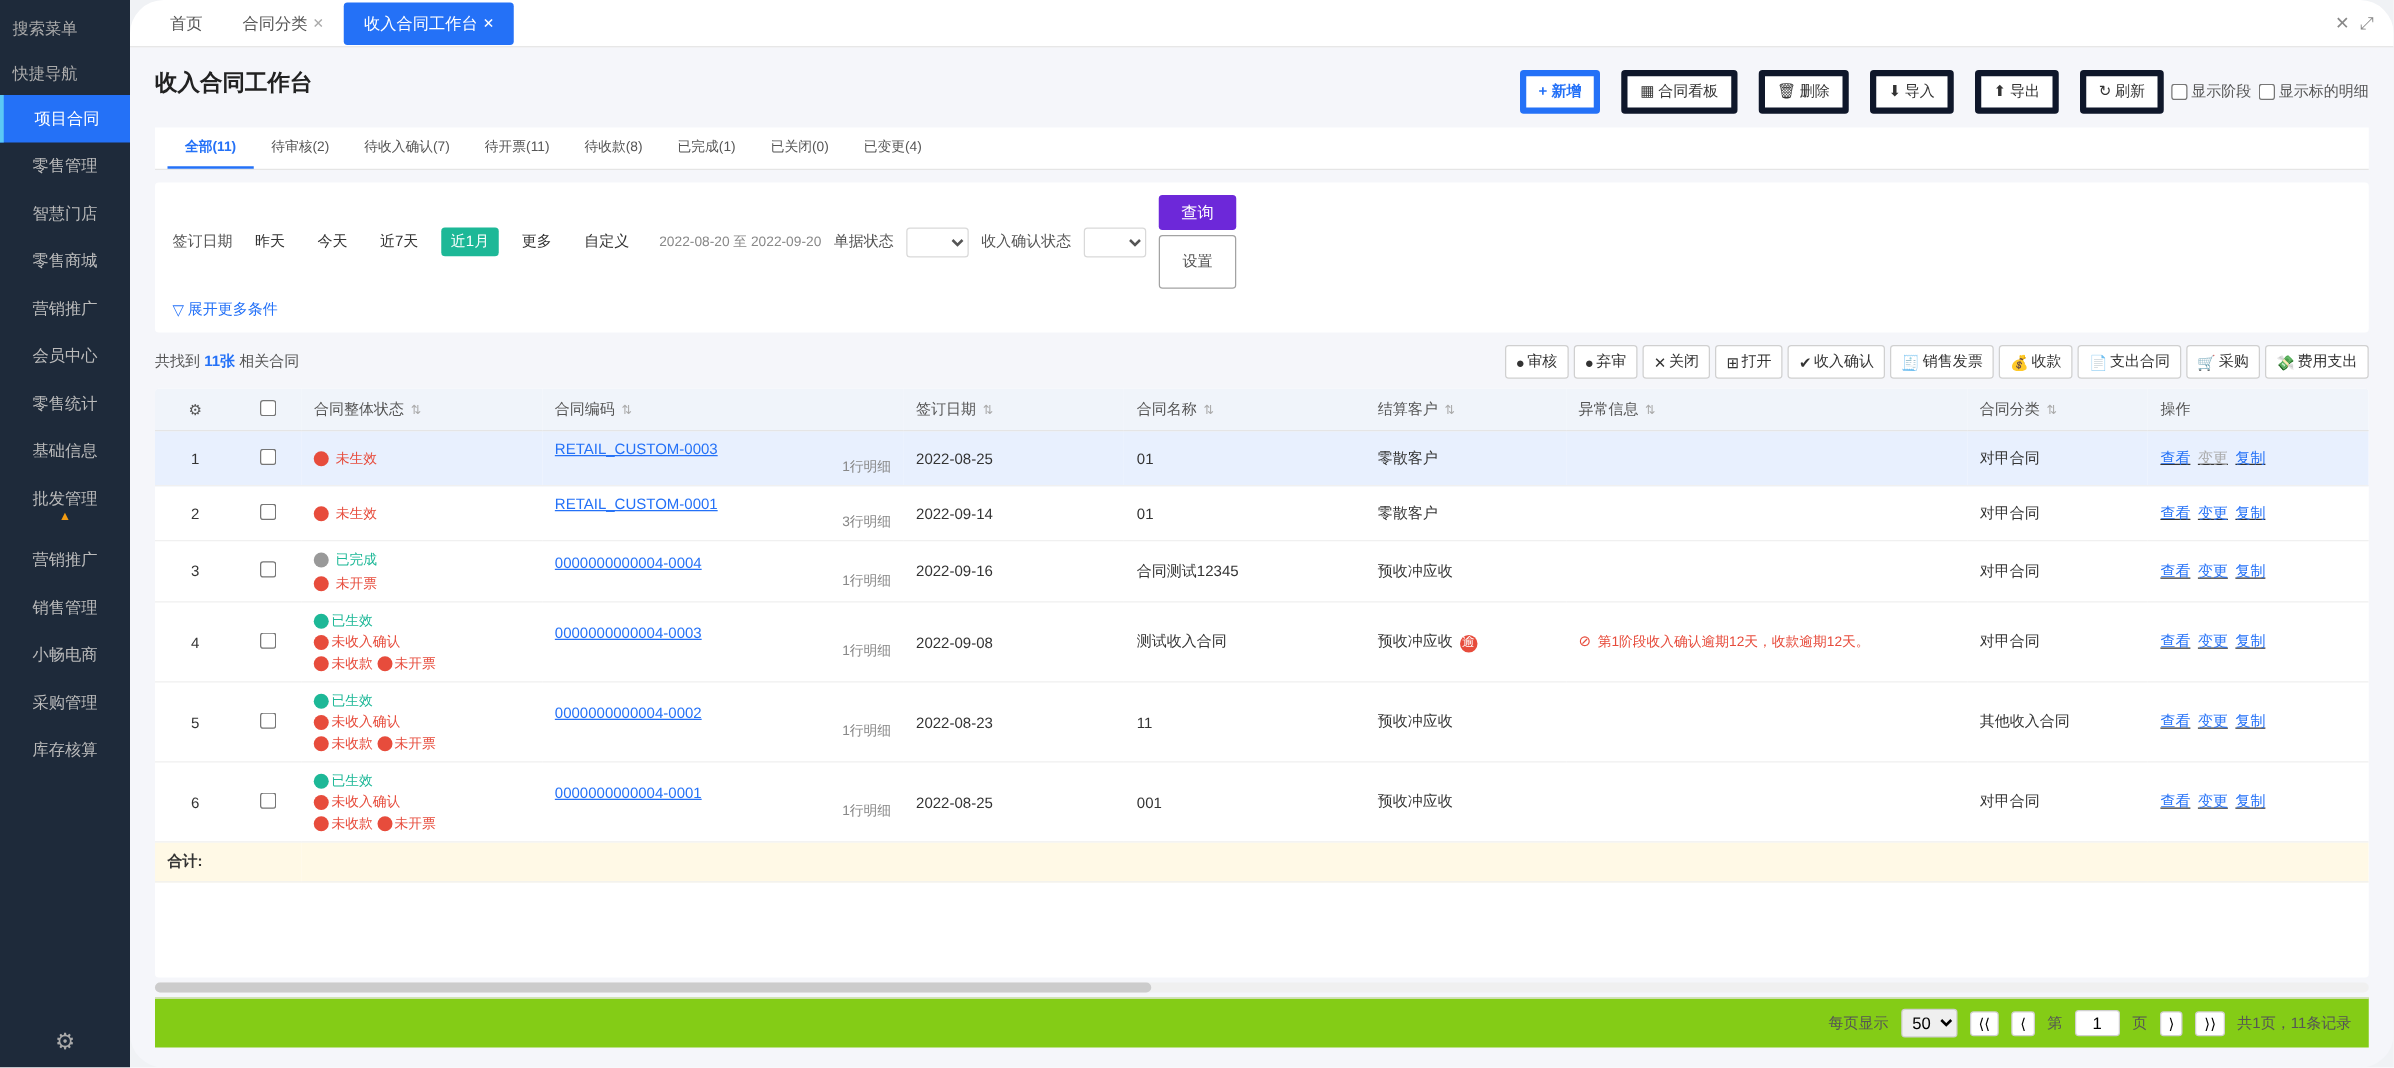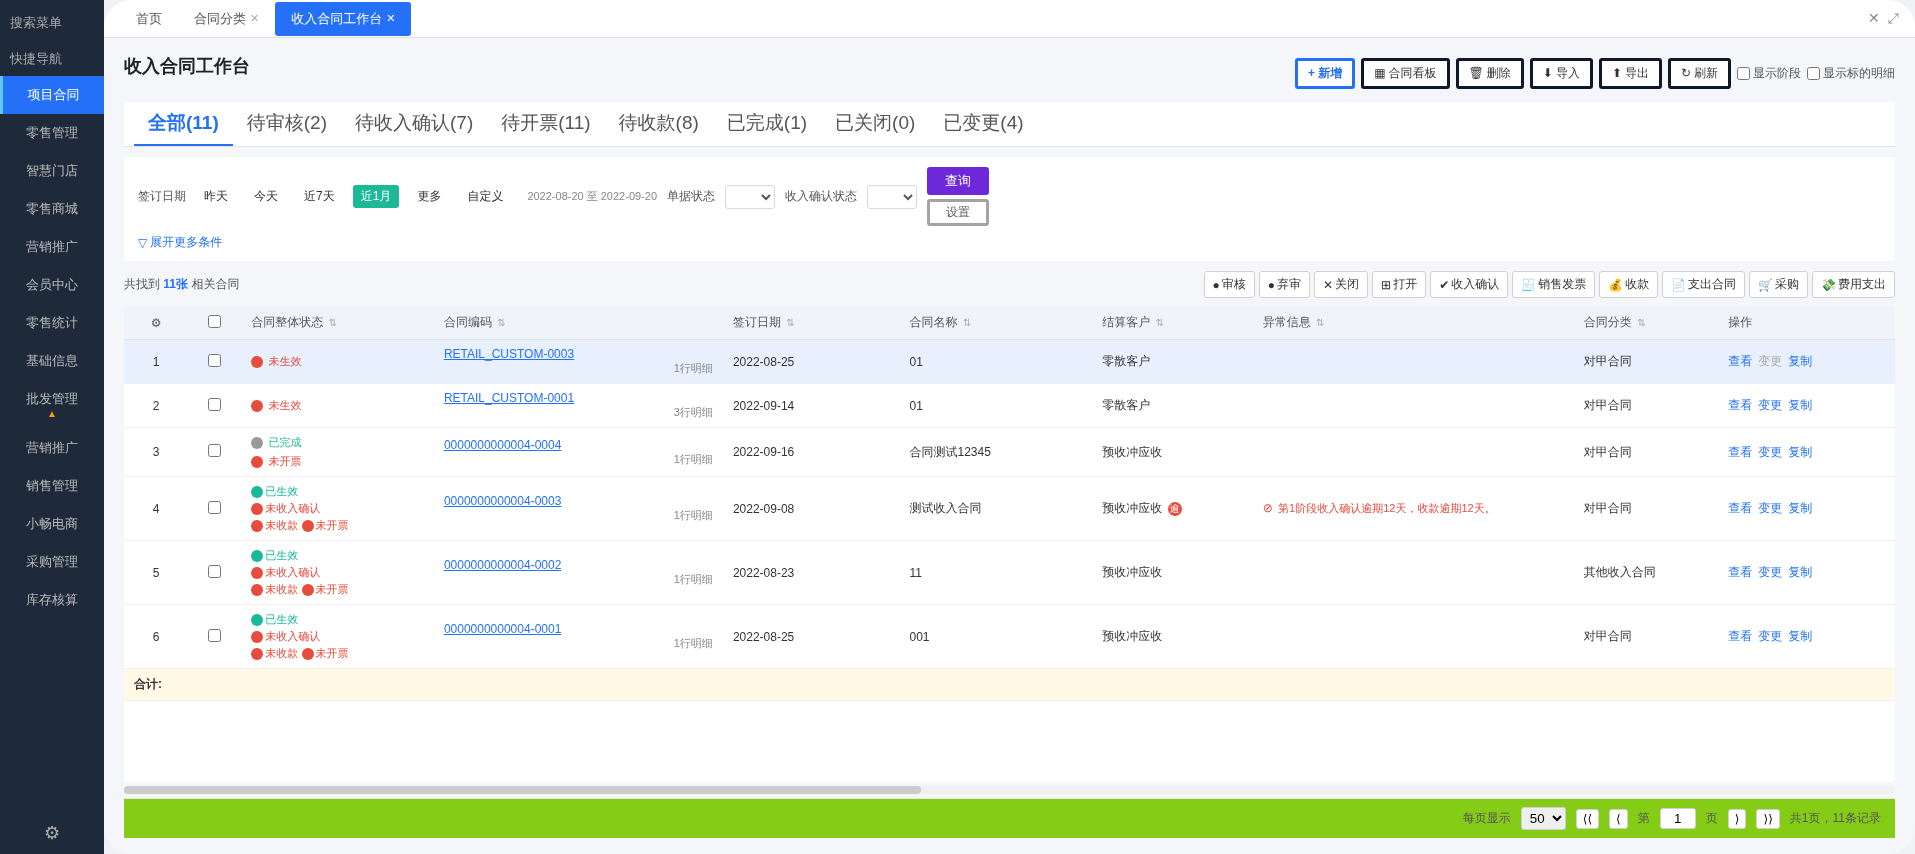--- a/index.html
+++ b/index.html
@@ -22,41 +22,41 @@
     .top-tab.active { background: #2471f7; color: #fff; border-radius: 0; }
     .top-tab-close { margin-left: 4px; color: #fff; font-size: 11px; cursor: pointer; }
     .top-tab-x { margin-left: 4px; cursor: pointer; color: #aaa; font-size: 11px; }
     .top-right-icons { margin-left: auto; display: flex; gap: 8px; color: #888; font-size: 14px; cursor: pointer; }
 
     
     .page-content { flex: 1; padding: 16px 20px; overflow: hidden; display: flex; flex-direction: column; background: #f5f6fa; }
 
     
     .page-title { font-size: 18px; font-weight: bold; color: #222; margin-bottom: 14px; }
-    .btn { padding: 4px 10px; border: 3px solid #0f172a; background: #fff; border-radius: 3px; cursor: pointer; font-size: 12px; color: #333; display: flex; align-items: center; gap: 3px; white-space: nowrap; }
+    .btn { padding: 4px 10px; border: 5px solid #0f172a; background: #fff; border-radius: 3px; cursor: pointer; font-size: 12px; color: #333; display: flex; align-items: center; gap: 3px; white-space: nowrap; margin-left: 11px; }
     .btn-add { background: #fff; color: #2471f7; border-color: #2471f7; font-weight: bold; }
     .toolbar-right { margin-left: auto; display: flex; align-items: center; gap: 6px; }
     .checkbox-label { display: flex; align-items: center; gap: 3px; font-size: 12px; color: #555; cursor: pointer; }
 
     
     .subtabs { display: flex; align-items: center; border-bottom: 1px solid #e5e5e5; margin-bottom: 10px; background: #fff; padding: 0 10px; flex-shrink: 0; }
-    .subtab { padding: 8px 14px; font-size: 19px; color: #555; cursor: pointer; border-bottom: 2px solid transparent; }
+    .subtab { padding: 8px 14px; font-size: 11px; color: #555; cursor: pointer; border-bottom: 2px solid transparent; }
     .subtab.active { color: #2471f7; border-bottom: 2px solid #2471f7; font-weight: bold; }
 
     
     .filter-bar { background: #fff; padding: 10px 14px; margin-bottom: 10px; border-radius: 3px; flex-shrink: 0; }
     .filter-row { display: flex; align-items: center; gap: 10px; flex-wrap: wrap; }
     .filter-label { color: #555; font-size: 12px; white-space: nowrap; }
     .filter-btn { padding: 3px 8px; border: none; background: transparent; cursor: pointer; font-size: 12px; color: #333; }
     .filter-btn.active { background: #1db897; color: #fff; border-radius: 3px; }
     .filter-date { color: #888; font-size: 11px; margin-left: 6px; }
     .filter-select { border: 1px solid #d9d9d9; border-radius: 3px; padding: 3px 20px 3px 8px; font-size: 12px; color: #555; background: #fff; cursor: pointer; }
     .filter-expand { color: #2471f7; cursor: pointer; font-size: 12px; display: flex; align-items: center; gap: 3px; margin-left: auto; }
     .query-btn { background: #6d28d9; color: #fff; border: none; border-radius: 3px; padding: 5px 18px; font-size: 13px; cursor: pointer; }
-    .set-btn { background: #fff; color: #555; border: 3px solid #a3a3a3; border-radius: 3px; padding: 2px 14px; font-size: 12px; cursor: pointer; }
+    .set-btn { background: #fff; color: #555; border: 1px solid #a3a3a3; border-radius: 3px; padding: 12px 14px; font-size: 12px; cursor: pointer; }
     .filter-actions { display: flex; flex-direction: column; gap: 4px; }
 
     
     .action-bar { display: flex; align-items: center; margin-bottom: 8px; gap: 8px; flex-shrink: 0; }
     .count-text { font-size: 12px; color: #555; }
     .count-num { color: #2471f7; font-weight: bold; }
     .action-btns { margin-left: auto; display: flex; gap: 4px; flex-wrap: wrap; }
     .action-btn { padding: 4px 8px; border: 1px solid #d0d0d0; background: #fff; border-radius: 3px; cursor: pointer; font-size: 12px; color: #333; display: flex; align-items: center; gap: 2px; }
 
     
@@ -68,21 +68,21 @@
     tr.selected td { background: #e8f0fe; }
     .status-invalid { color: #e74c3c; font-size: 11px; }
     .status-complete { color: #1db897; font-size: 11px; }
     .status-effective { color: #1db897; font-size: 11px; }
     .status-icon { width: 12px; height: 12px; border-radius: 50%; display: inline-block; margin-right: 2px; vertical-align: middle; }
     .icon-red { background: #e74c3c; }
     .icon-green { background: #1db897; }
     .icon-gray { background: #999; }
     .link-text { color: #2471f7; text-decoration: underline; cursor: pointer; }
     .sub-text { color: #888; font-size: 11px; text-align: right; }
-    .action-links { display: flex; gap: 6px; white-space: nowrap; }
+    .action-links { display: flex; gap: 6px; white-space: nowrap; text-decoration: underline; }
     .action-link { color: #2471f7; cursor: pointer; font-size: 12px; }
     .action-link.disabled { color: #aaa; cursor: default; }
     .error-msg { color: #e74c3c; font-size: 11px; }
     .error-icon { color: #e74c3c; margin-right: 2px; }
     .overdue-badge { display: inline-block; background: #e74c3c; color: #fff; border-radius: 50%; width: 14px; height: 14px; text-align: center; line-height: 14px; font-size: 10px; margin-left: 2px; }
 
     
     .table-footer { display: flex; align-items: center; justify-content: flex-end; padding: 8px 14px; background: #84cc16; border-top: 1px solid #e5e5e5; font-size: 12px; color: #555; gap: 10px; flex-shrink: 0; }
     .page-size-select { border: 1px solid #d0d0d0; border-radius: 3px; padding: 2px 4px; }
     .page-btn { border: 1px solid #d0d0d0; background: #fff; border-radius: 3px; padding: 2px 6px; cursor: pointer; font-size: 12px; }

